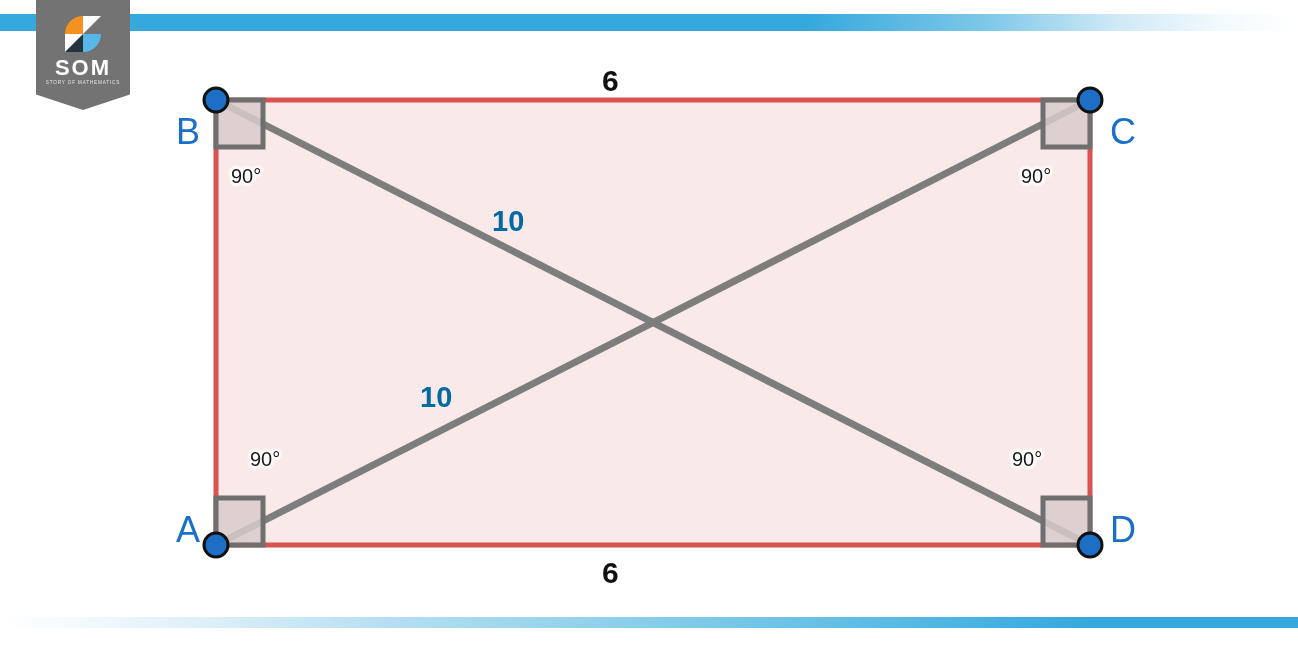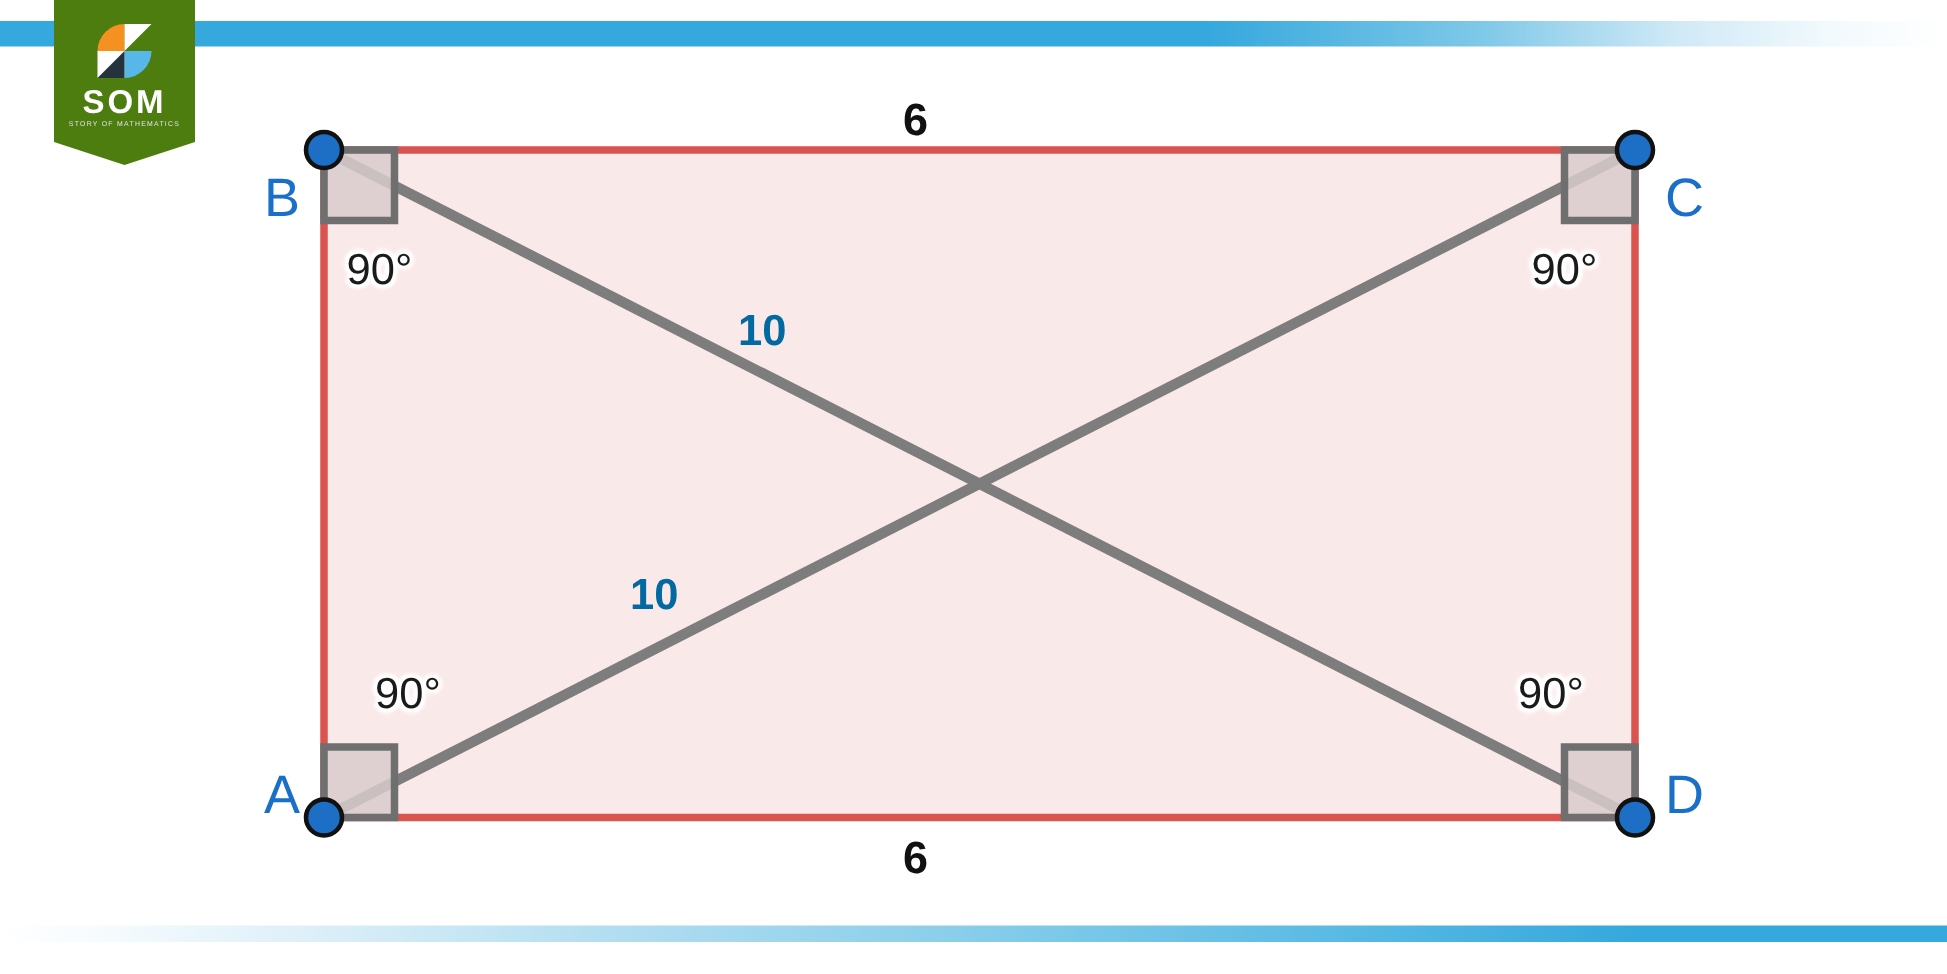--- a/index.html
+++ b/index.html
@@ -34,21 +34,21 @@
         #ffffff 0%, #f4fafd 6%, #ddeff8 16%, #b5dff1 30%, #8ccfea 48%, #5bbbe4 68%, #35a8dd 84%, #35a8dd 100%);
   }
 
   
   #logo {
     position: absolute;
     left: 36px;
     top: 0;
     width: 94px;
     height: 110px;
-    background: #4d7c0f;
+    background: #737373;
     -webkit-clip-path: polygon(0 0, 100% 0, 100% 86%, 50% 100%, 0 86%);
     clip-path: polygon(0 0, 100% 0, 100% 86%, 50% 100%, 0 86%);
     z-index: 5;
   }
   #logo-mark {
     position: absolute;
     left: 50%;
     top: 14px;
     transform: translateX(-50%);
     width: 40px;
@@ -101,21 +101,21 @@
     font-size: 30px;
     font-weight: bold;
   }
   .diag-label {
     color: #0369a1;
     font-size: 29px;
     font-weight: bold;
   }
   .angle-label {
     color: #1a1a1a;
-    font-size: 29px;
+    font-size: 20px;
     text-shadow:
       -2px -2px 2px #fff,  2px -2px 2px #fff,
       -2px  2px 2px #fff,  2px  2px 2px #fff,
        0px -3px 3px #fff,  0px  3px 3px #fff,
       -3px  0px 3px #fff,  3px  0px 3px #fff;
   }
 </style>
 </head>
 <body>
 

